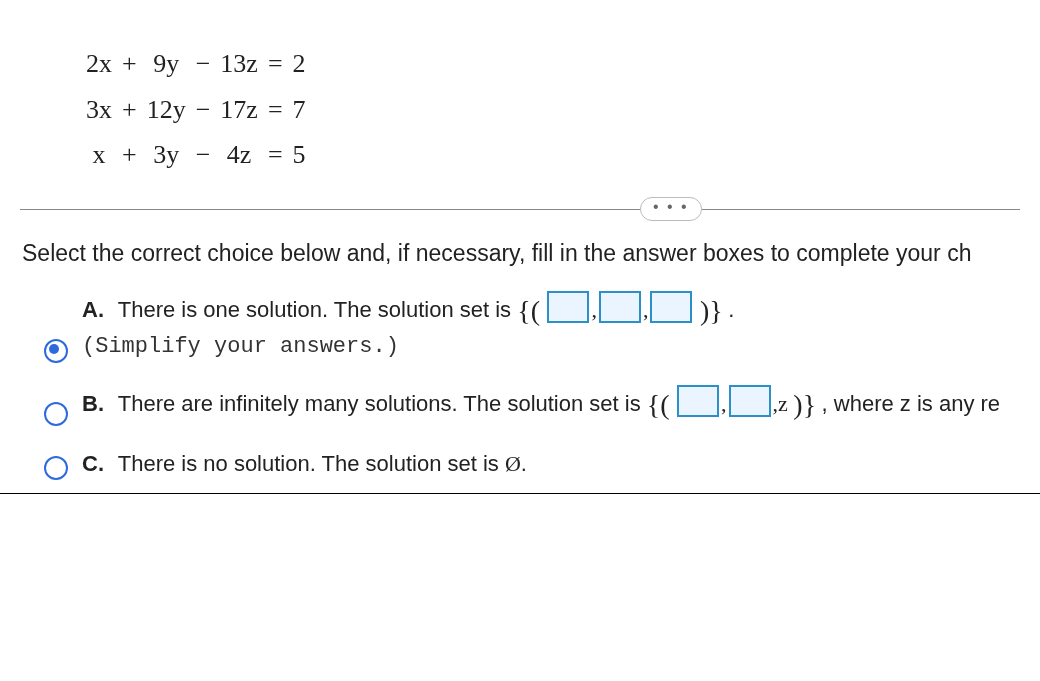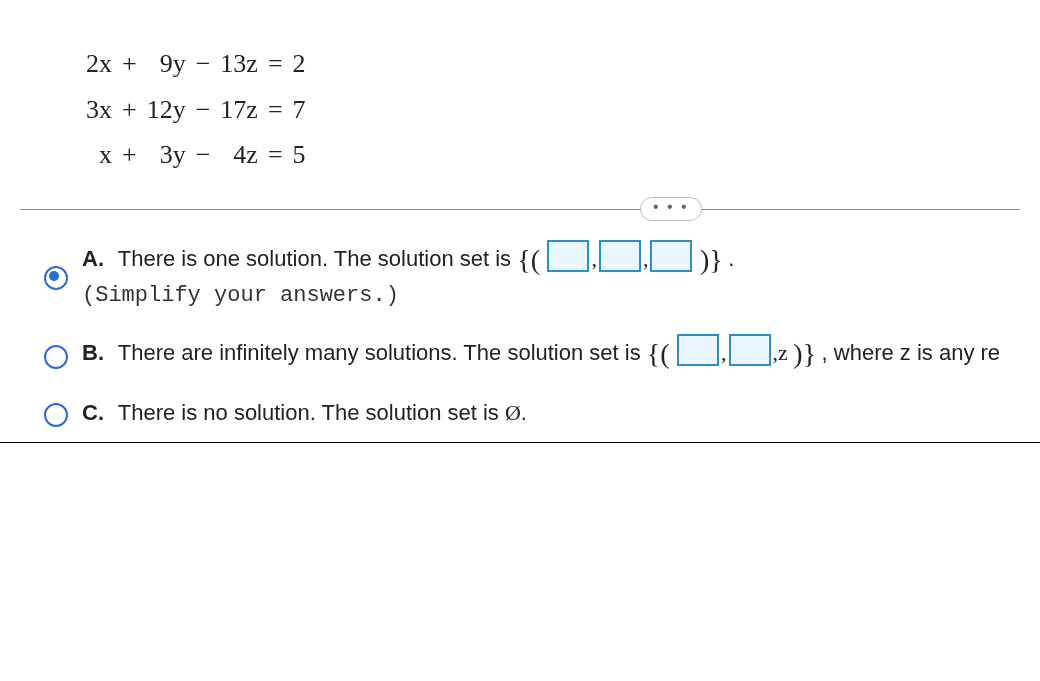--- a/index.html
+++ b/index.html
@@ -28,21 +28,21 @@
   }
   .equations {
     margin: 30px 0 30px 60px;
     font-size: 26px;
     line-height: 1.6;
     font-family: "Times New Roman", serif;
   }
   .equations td {
     padding: 1px 4px;
     white-space: nowrap;
-    text-align: right;
+    text-align: center;
   }
   .equations td.op { text-align: center; }
   .divider-wrap {
     position: relative;
     margin: 16px 0 30px 0;
   }
   .divider-line {
     border-top: 1px solid #888;
   }
   .ellipsis-badge {
@@ -61,21 +61,21 @@
   }
   .prompt {
     font-size: 23px;
     margin: 0 0 24px 2px;
   }
   .choices {
     margin-left: 24px;
   }
   .choice {
     display: flex;
-    align-items: center;
+    align-items: flex-end;
     margin-bottom: 22px;
   }
   .radio {
     width: 20px;
     height: 20px;
     border: 2px solid #2d6bdc;
     border-radius: 50%;
     margin: 4px 14px 0 0;
     flex: 0 0 auto;
     position: relative;
@@ -165,20 +165,21 @@
       <td>5</td>
     </tr>
   </tbody>
     </table>
 
   <div class="divider-wrap">
     <div class="divider-line"></div>
     <div class="ellipsis-badge">• • •</div>
   </div>
 
+  <div class="prompt">Select the correct choice below and, if necessary, fill in the answer boxes to complete your ch</div>
 
   <div class="choices">
 
     <div class="choice">
       <div class="radio selected"></div>
       <div class="choice-body">
         <span class="choice-label">A.</span>
         <span>There is one solution. The solution set is </span>
         <span class="math">
           <span class="brace">{(</span>

